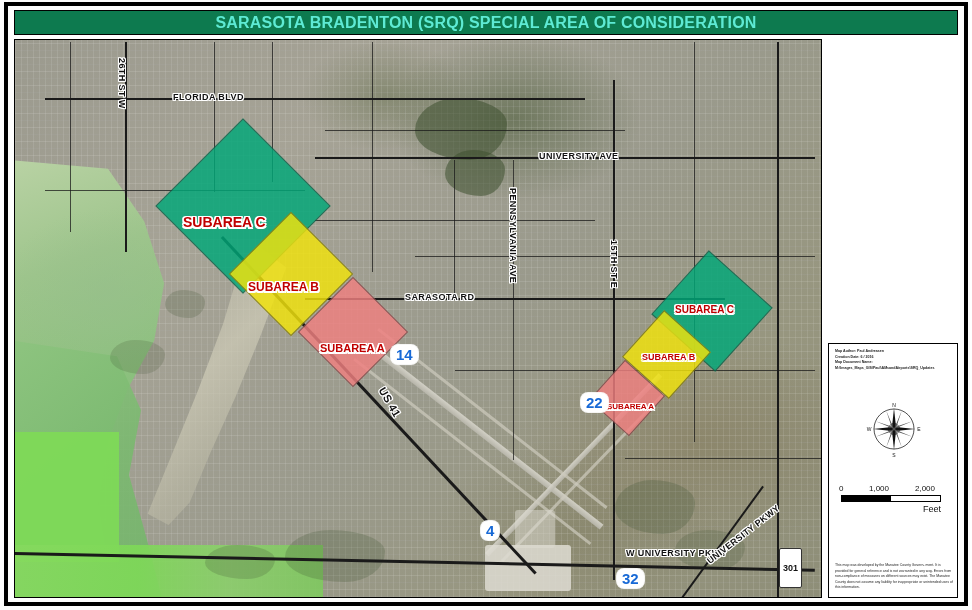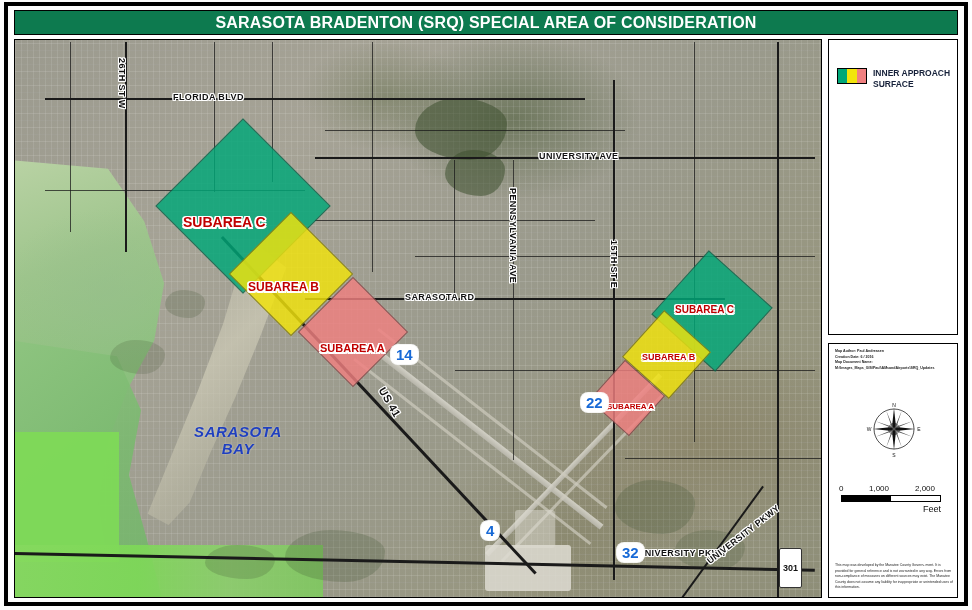--- a/index.html
+++ b/index.html
@@ -40,21 +40,21 @@
     width: 944px;
     height: 25px;
     background: #0d7a4f;
     border: 1px solid #000000;
     box-sizing: border-box;
     display: flex;
     align-items: center;
     justify-content: center;
   }
   .title-text {
-    color: #ffffff;
+    color: #5eead4;
     font-size: 16px;
     font-weight: bold;
     letter-spacing: 0.2px;
     white-space: nowrap;
     font-family: "Liberation Sans", sans-serif;
   }
 
   
   .map-frame {
     position: absolute;
@@ -490,45 +490,31 @@
       <div class="street-label" style="left:112px;top:18px;transform:rotate(90deg);">26TH ST W</div>
       <div class="street-label" style="left:158px;top:52px;">FLORIDA BLVD</div>
       <div class="street-label" style="left:524px;top:111px;">UNIVERSITY AVE</div>
       <div class="street-label" style="left:503px;top:148px;transform:rotate(90deg);">PENNSYLVANIA AVE</div>
       <div class="street-label" style="left:604px;top:200px;transform:rotate(90deg);">15TH ST E</div>
       <div class="street-label" style="left:390px;top:252px;">SARASOTA RD</div>
       <div class="street-label" style="left:372px;top:345px;font-size:11px;transform:rotate(60deg);">US 41</div>
       <div class="street-label" style="left:611px;top:508px;">W UNIVERSITY PKWY</div>
       <div class="street-label" style="left:690px;top:518px;transform:rotate(-38deg);">UNIVERSITY PKWY</div>
 
-      <div class="bay-label" style="left:168px;top:383px;width:110px;">
-        <div>SARASOTA</div>
-        <div>BAY</div>
-      </div>
 
       <div class="rwy-marker" style="left:376px;top:305px;text-align:center;">14</div>
       <div class="rwy-marker" style="left:566px;top:353px;">22</div>
       <div class="rwy-marker" style="left:466px;top:481px;">4</div>
-      <div class="rwy-marker" style="left:602px;top:503px;">32</div>
+      <div class="rwy-marker" style="left:602px;top:529px;">32</div>
 
       <div class="shield" style="left:764px;top:508px;">301</div>
 
     </div>
   </div>
 
-  <div class="panel legend-panel">
-    <div class="legend-row">
-      <div class="legend-swatch">
-        <i class="sw-green"></i>
-        <i class="sw-yellow"></i>
-        <i class="sw-red"></i>
-      </div>
-      <div class="legend-text">INNER APPROACH SURFACE</div>
-    </div>
-  </div>
 
   <div class="panel info-panel">
 
     <div class="meta-block">
       <div>Map Author: Paul Andreasen</div>
       <div>Creation Date: 6 / 2016</div>
       <div>Map Document Name:</div>
       <div>M:\Images_Maps_GIS\Paul\AMsandAirports\SRQ_Updates</div>
     </div>
 

